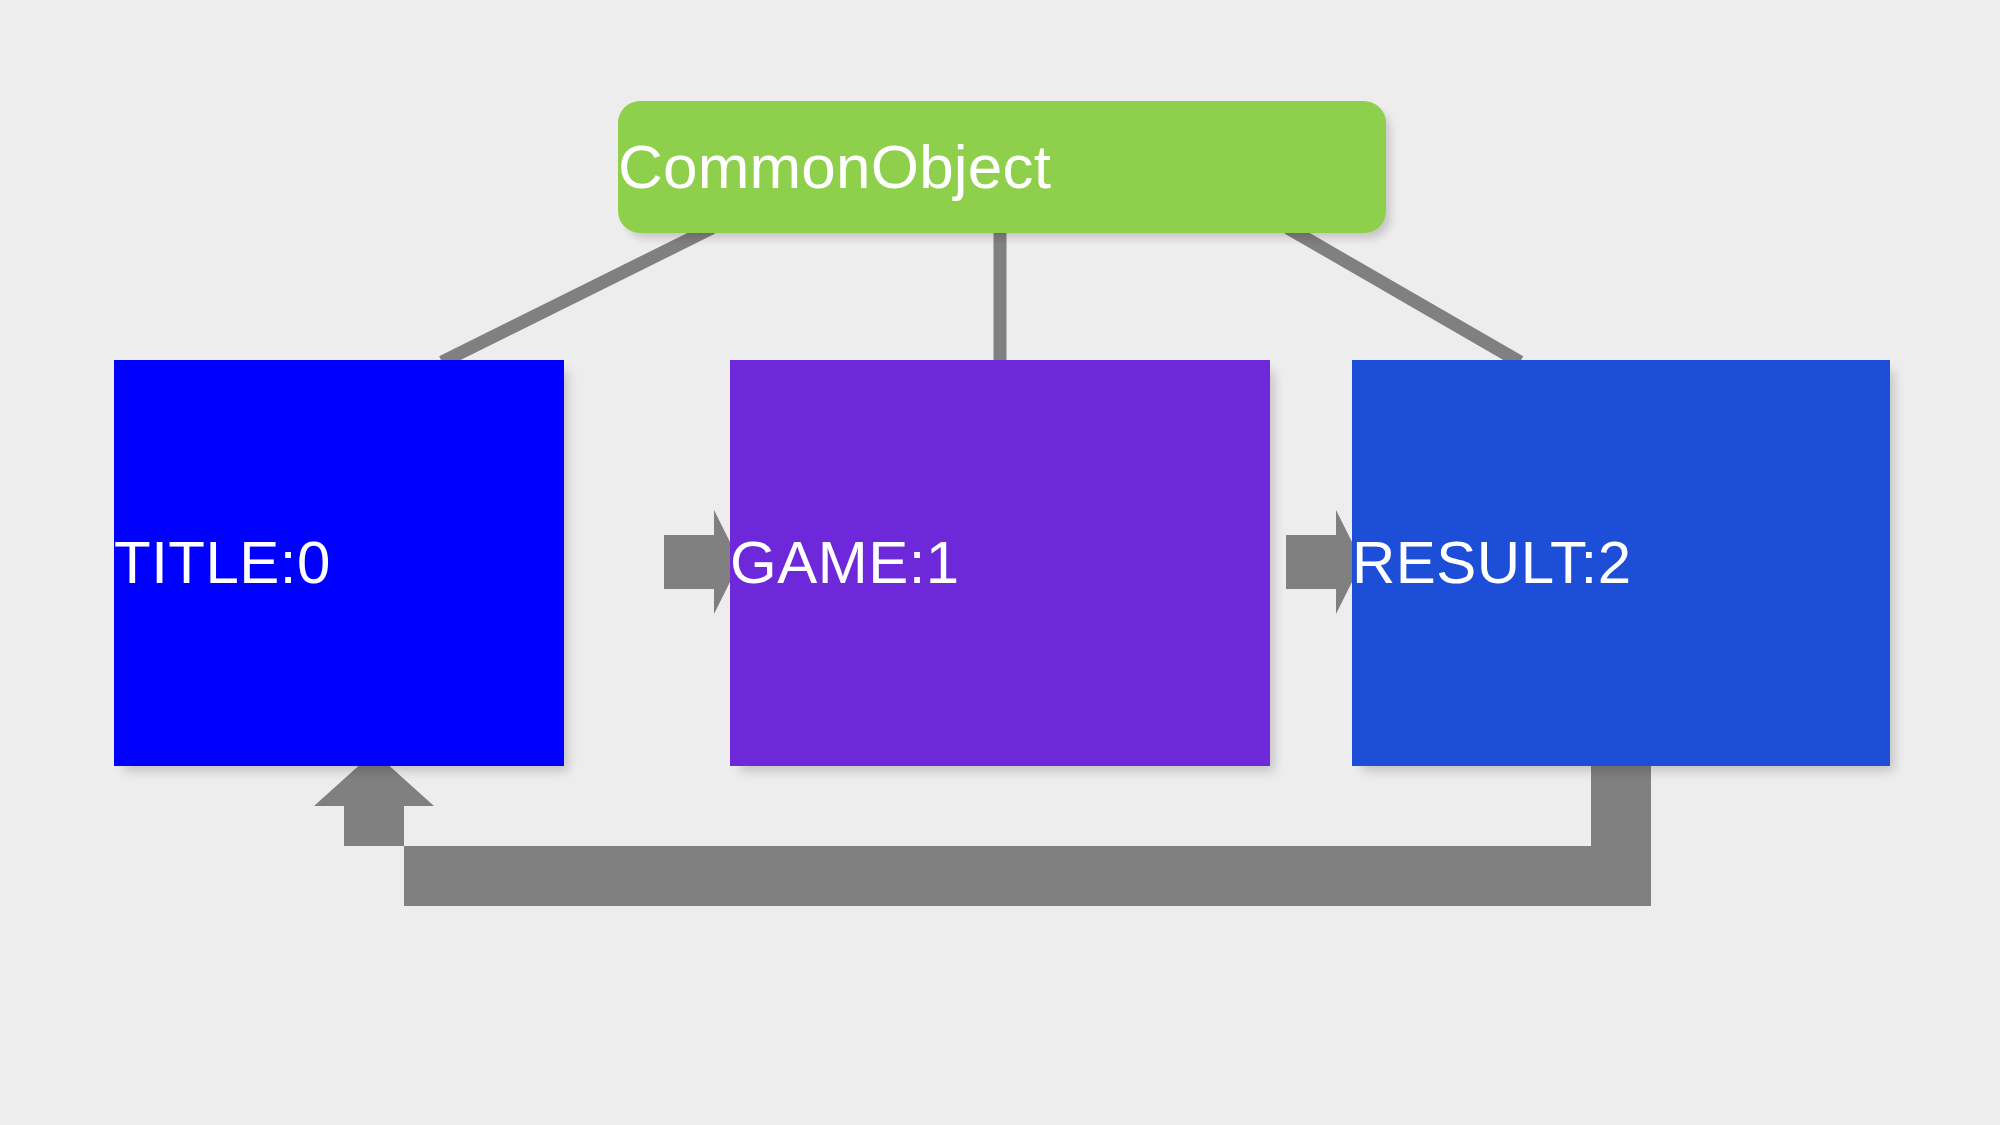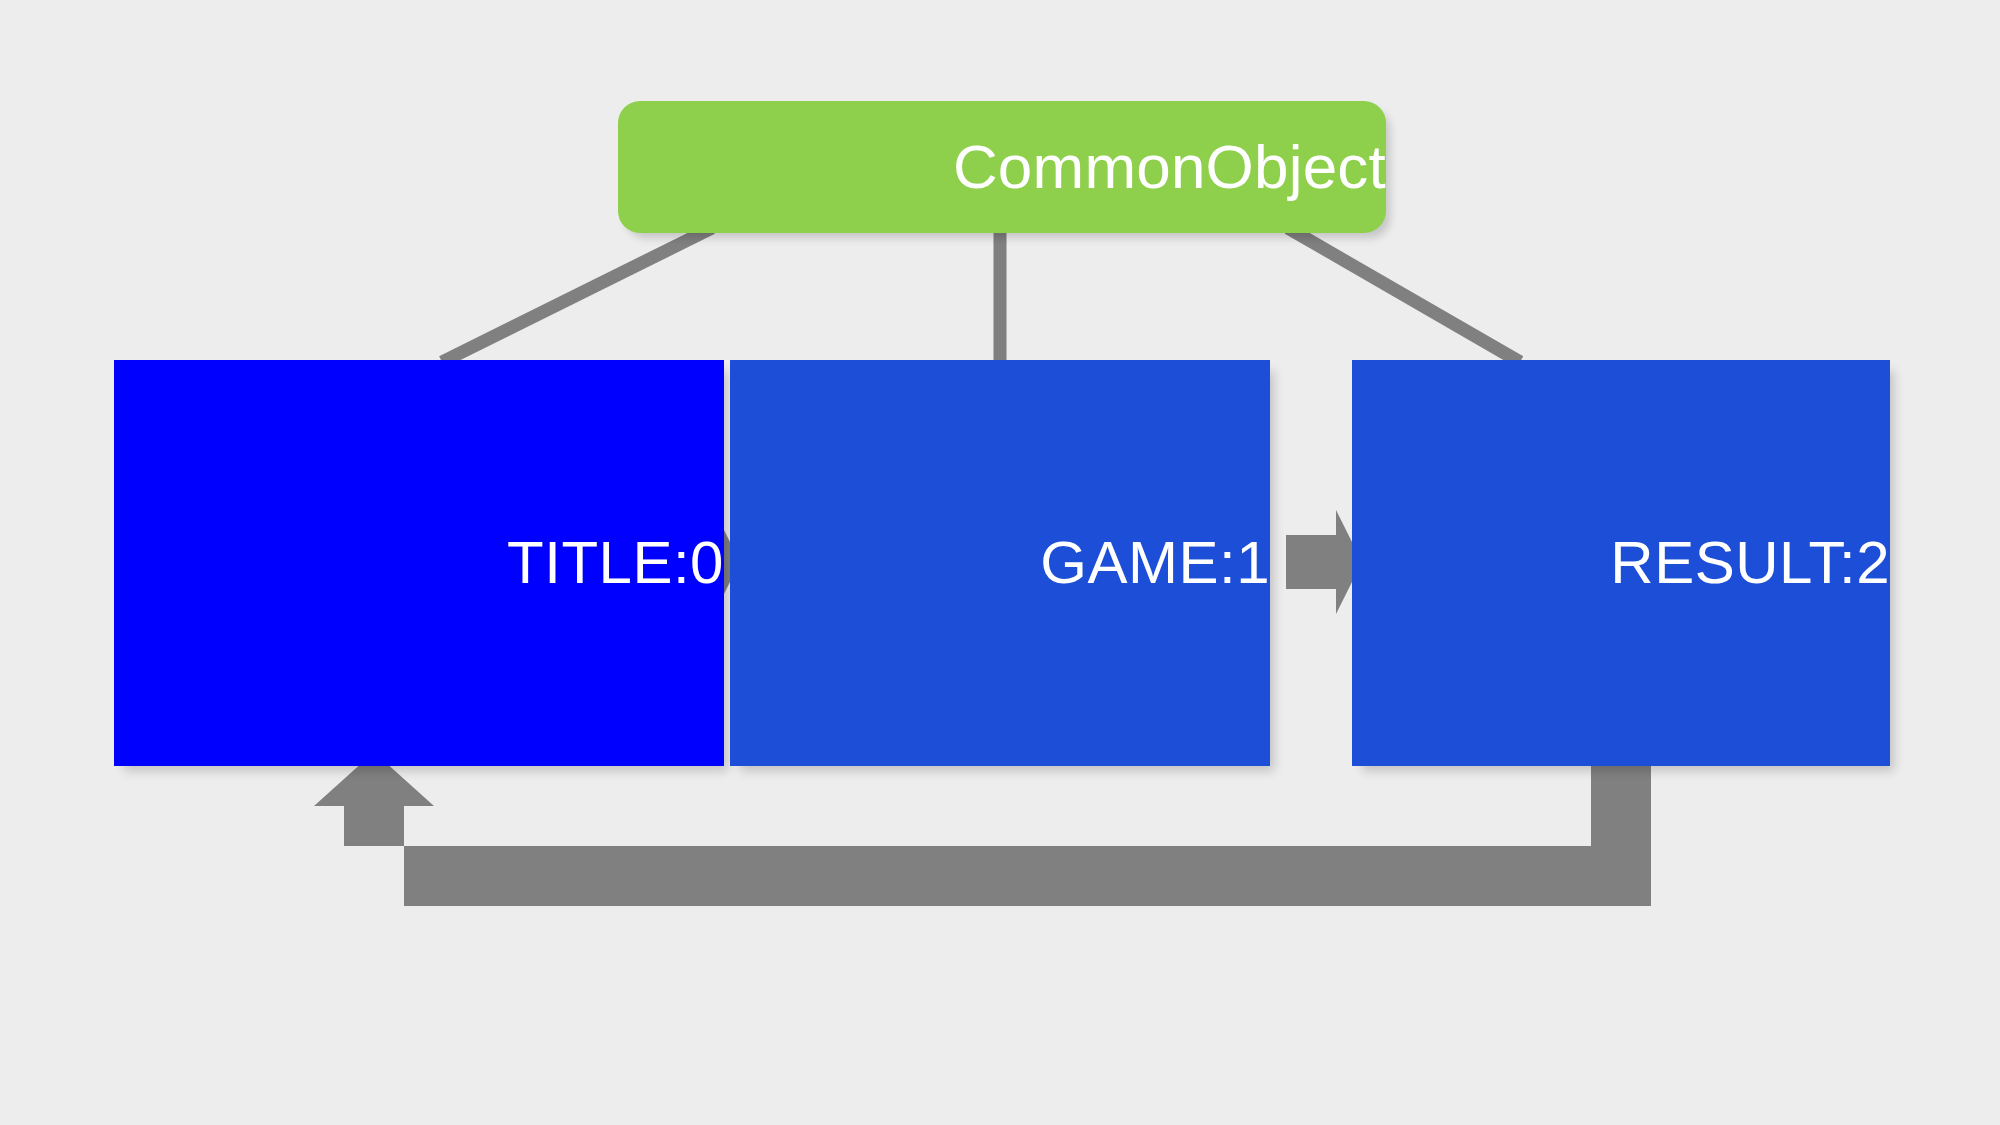--- a/index.html
+++ b/index.html
@@ -23,21 +23,21 @@
     left: 0;
     top: 0;
     width: 2000px;
     height: 1125px;
     pointer-events: none;
   }
   .node {
     position: absolute;
     display: flex;
     align-items: center;
-    justify-content: flex-end;
+    justify-content: flex-start;
     box-sizing: border-box;
     color: #ffffff;
     text-align: center;
     white-space: nowrap;
     line-height: 1;
   }
   .node-label {
     display: block;
     color: #ffffff;
   }
@@ -56,32 +56,32 @@
   #node-common .node-label {
     font-size: 62px;
     font-weight: 400;
     letter-spacing: 0.2px;
   }
 
   
   #node-title {
     left: 114px;
     top: 360px;
-    width: 610px;
+    width: 450px;
     height: 406px;
     background: #0000ff;
     box-shadow: 7px 8px 10px -3px rgba(0,0,0,0.18);
     z-index: 3;
   }
   #node-game {
     left: 730px;
     top: 360px;
     width: 540px;
     height: 406px;
-    background: #1d4ed8;
+    background: #6d28d9;
     box-shadow: 7px 8px 10px -3px rgba(0,0,0,0.18);
     z-index: 3;
   }
   #node-result {
     left: 1352px;
     top: 360px;
     width: 538px;
     height: 406px;
     background: #1d4ed8;
     box-shadow: 7px 8px 10px -3px rgba(0,0,0,0.18);

